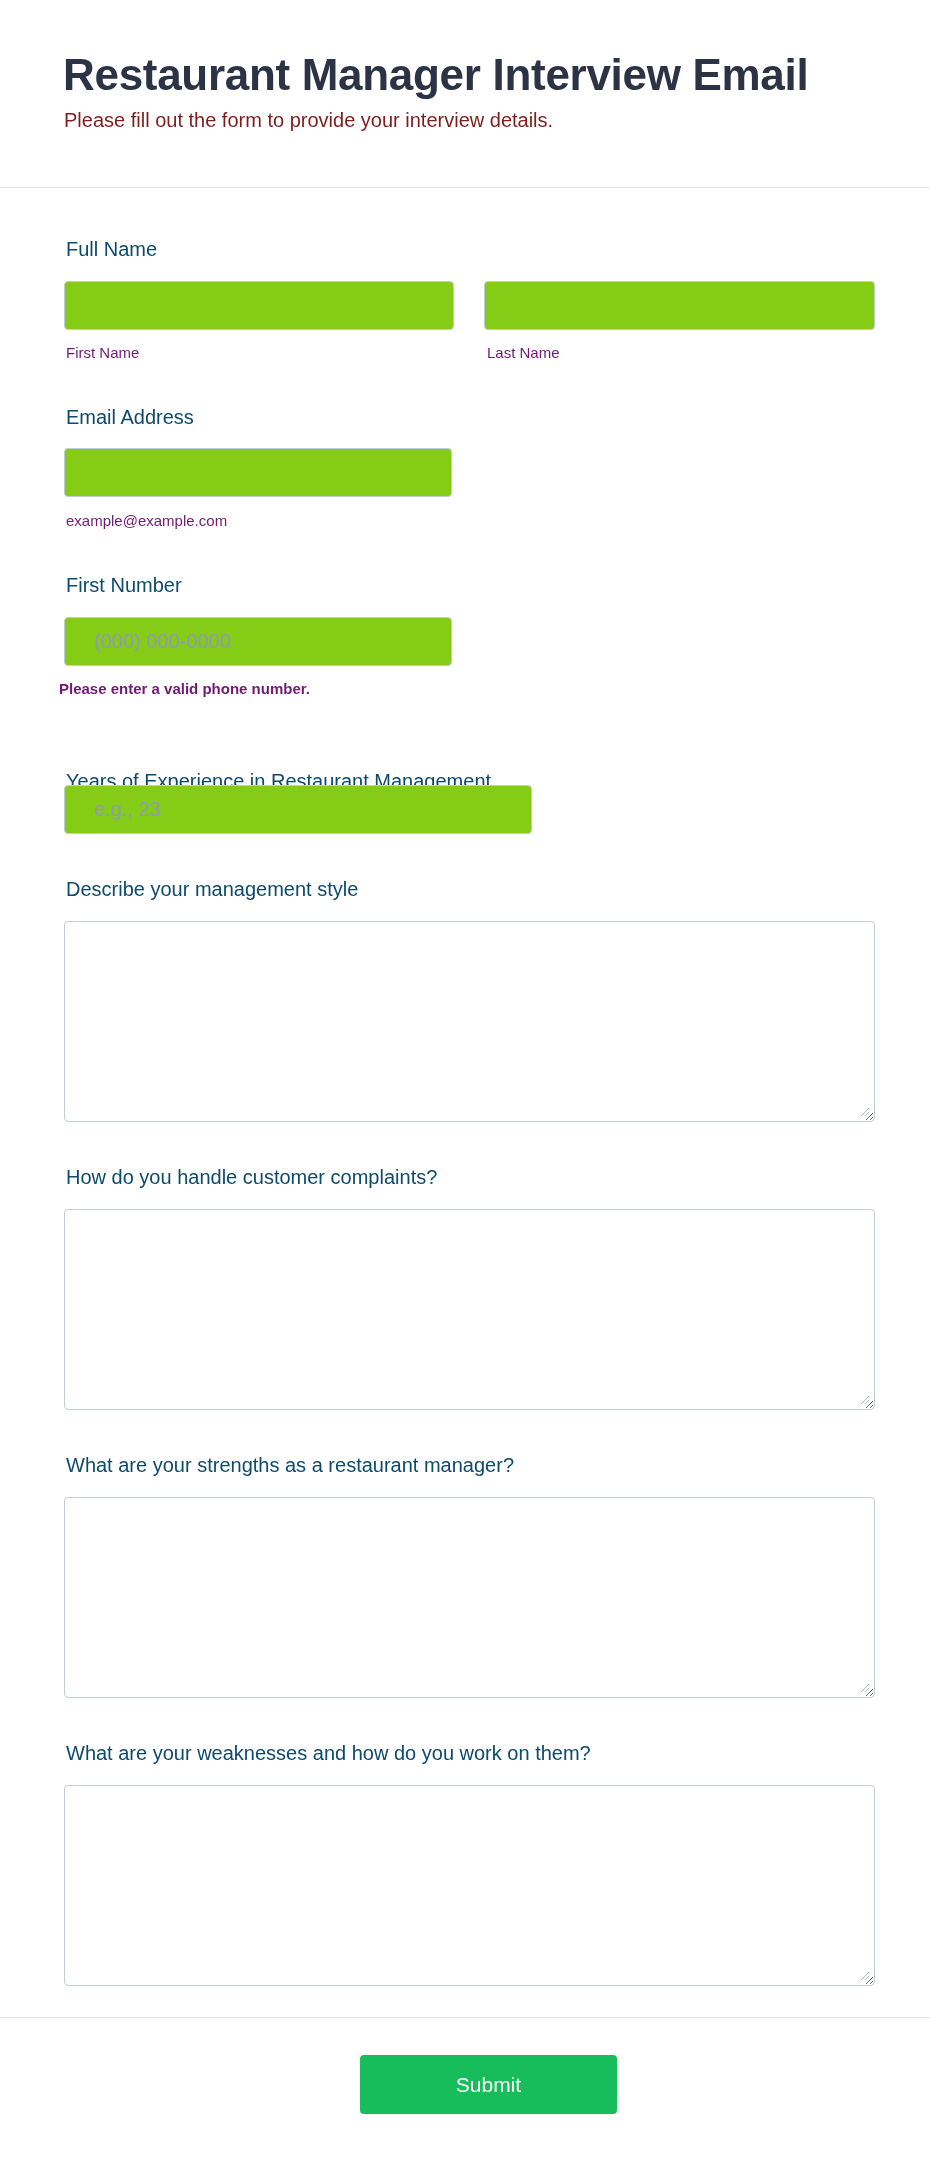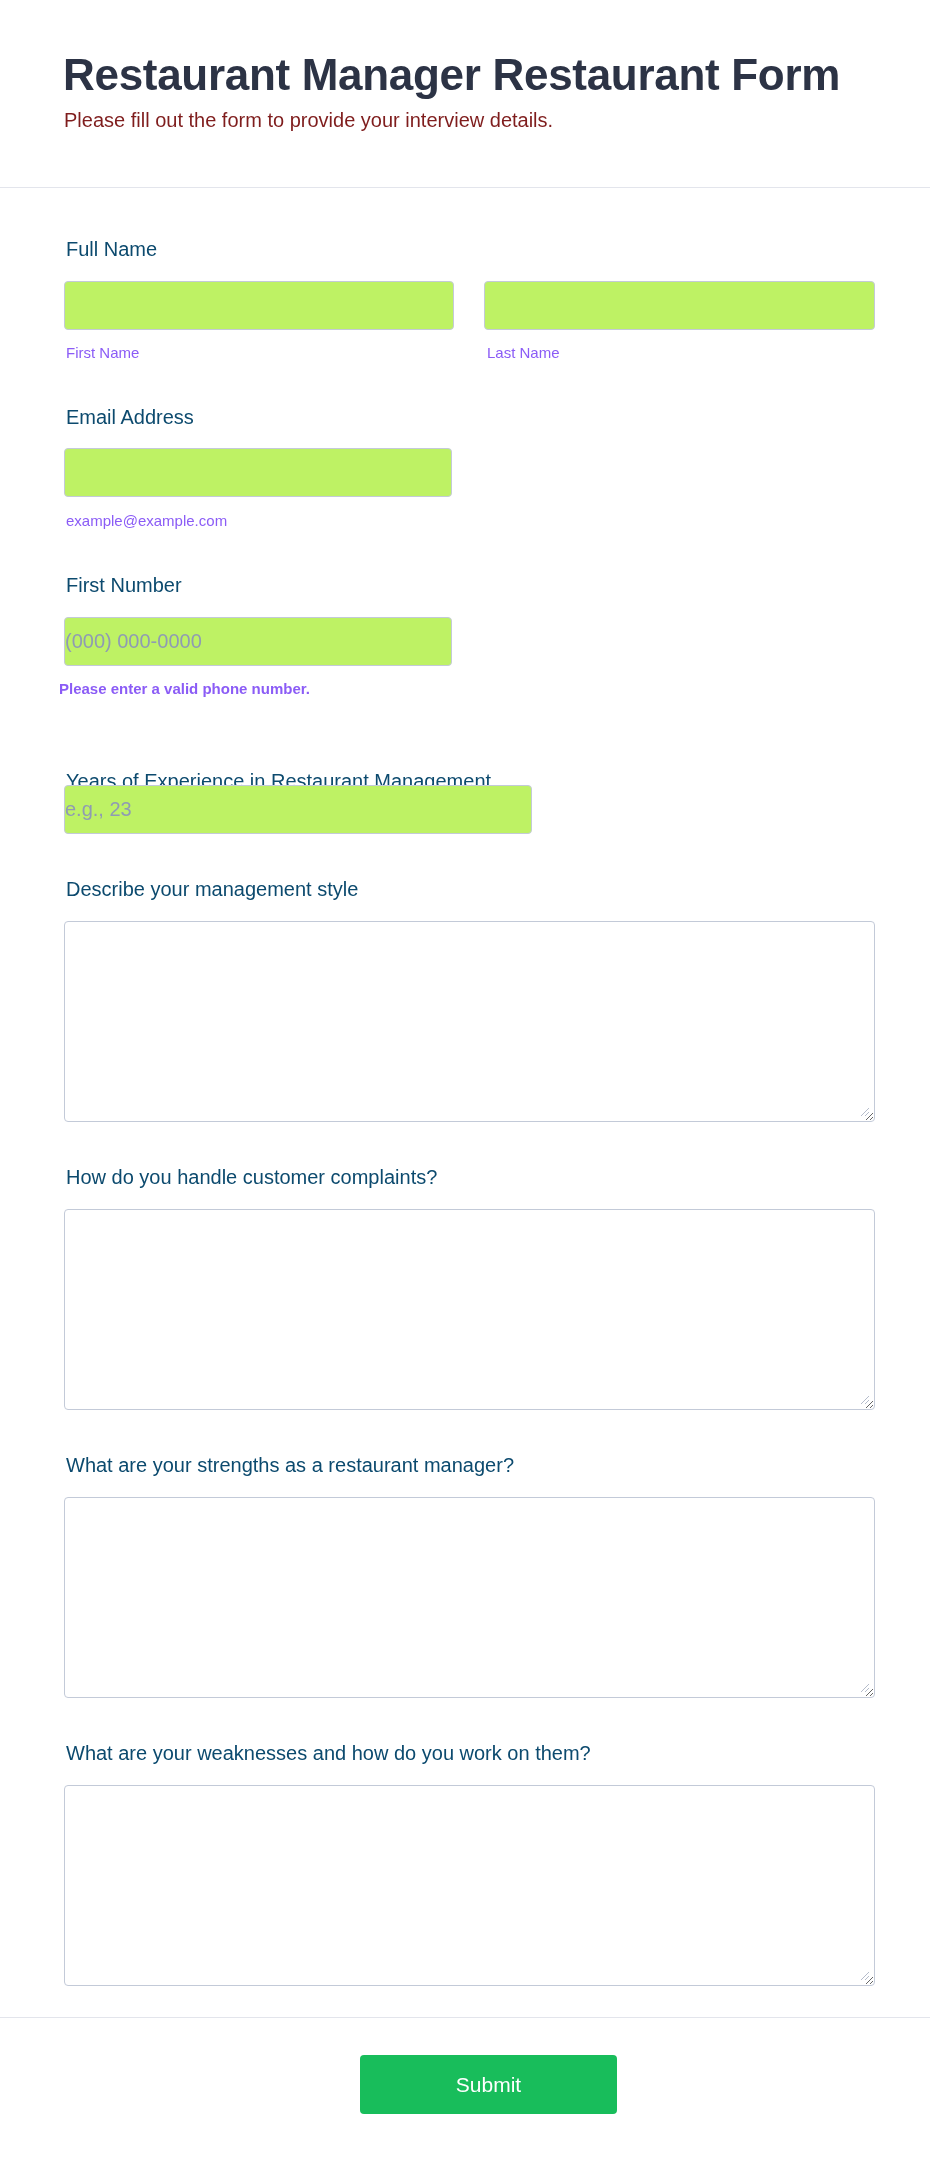--- a/index.html
+++ b/index.html
@@ -23,27 +23,27 @@
     .subtitle {
       position: absolute; left: 64px; top: 109px;
       font-size: 20px; color: #7f1d1d; white-space: nowrap; text-align: right;
     }
     .label {
       position: absolute; left: 66px;
       font-size: 20px; color: #0c4a6e; white-space: nowrap;
     }
     .sublabel {
       position: absolute;
-      font-size: 15px; color: #8b5cf6; white-space: nowrap;
+      font-size: 15px; color: #701a75; white-space: nowrap;
     }
     .input {
       position: absolute; height: 49px;
-      border: 1px solid #c3cad8; border-radius: 4px; background: #bef264;
+      border: 1px solid #c3cad8; border-radius: 4px; background: #84cc16;
       font-family: "Liberation Sans", "DejaVu Sans", sans-serif;
-      font-size: 20px; color: #2c3345; padding: 0 0; outline: none;
+      font-size: 20px; color: #2c3345; padding: 0 29px; outline: none;
     }
     .input::placeholder { color: #8f9bb3; }
     .textarea {
       position: absolute; left: 64px; width: 811px; height: 201px;
       border: 1px solid #c3cad8; border-radius: 4px; background: #fff;
       font-family: "Liberation Sans", "DejaVu Sans", sans-serif;
       font-size: 18px; padding: 10px 13px; outline: none; resize: vertical;
     }
     .grip {
       position: absolute; width: 10px; height: 10px; pointer-events: none;
@@ -56,21 +56,21 @@
       position: absolute; left: 360px; top: 2055px; width: 257px; height: 59px;
       background: #18bd5b; color: #ffffff; border: none; border-radius: 4px;
       font-family: "Liberation Sans", "DejaVu Sans", sans-serif;
       font-size: 21px; cursor: pointer;
     }
   </style>
 </head>
 <body>
 
 <div class="header">
-  <h1 class="title">Restaurant Manager Restaurant Form</h1>
+  <h1 class="title">Restaurant Manager Interview Email</h1>
   <p class="subtitle">Please fill out the form to provide your interview details.</p>
 </div>
 
 <div>
   <label class="label" style="top:238px;">Full Name</label>
   <input class="input" type="text" style="left: 64px; top: 281px; width: 390px;" placeholder="">
   <span class="sublabel" style="left:66px; top:344px;">First Name</span>
   <input class="input" type="text" style="left: 484px; top: 281px; width: 391px;" placeholder="">
   <span class="sublabel" style="left:487px; top:344px;">Last Name</span>
 </div>

